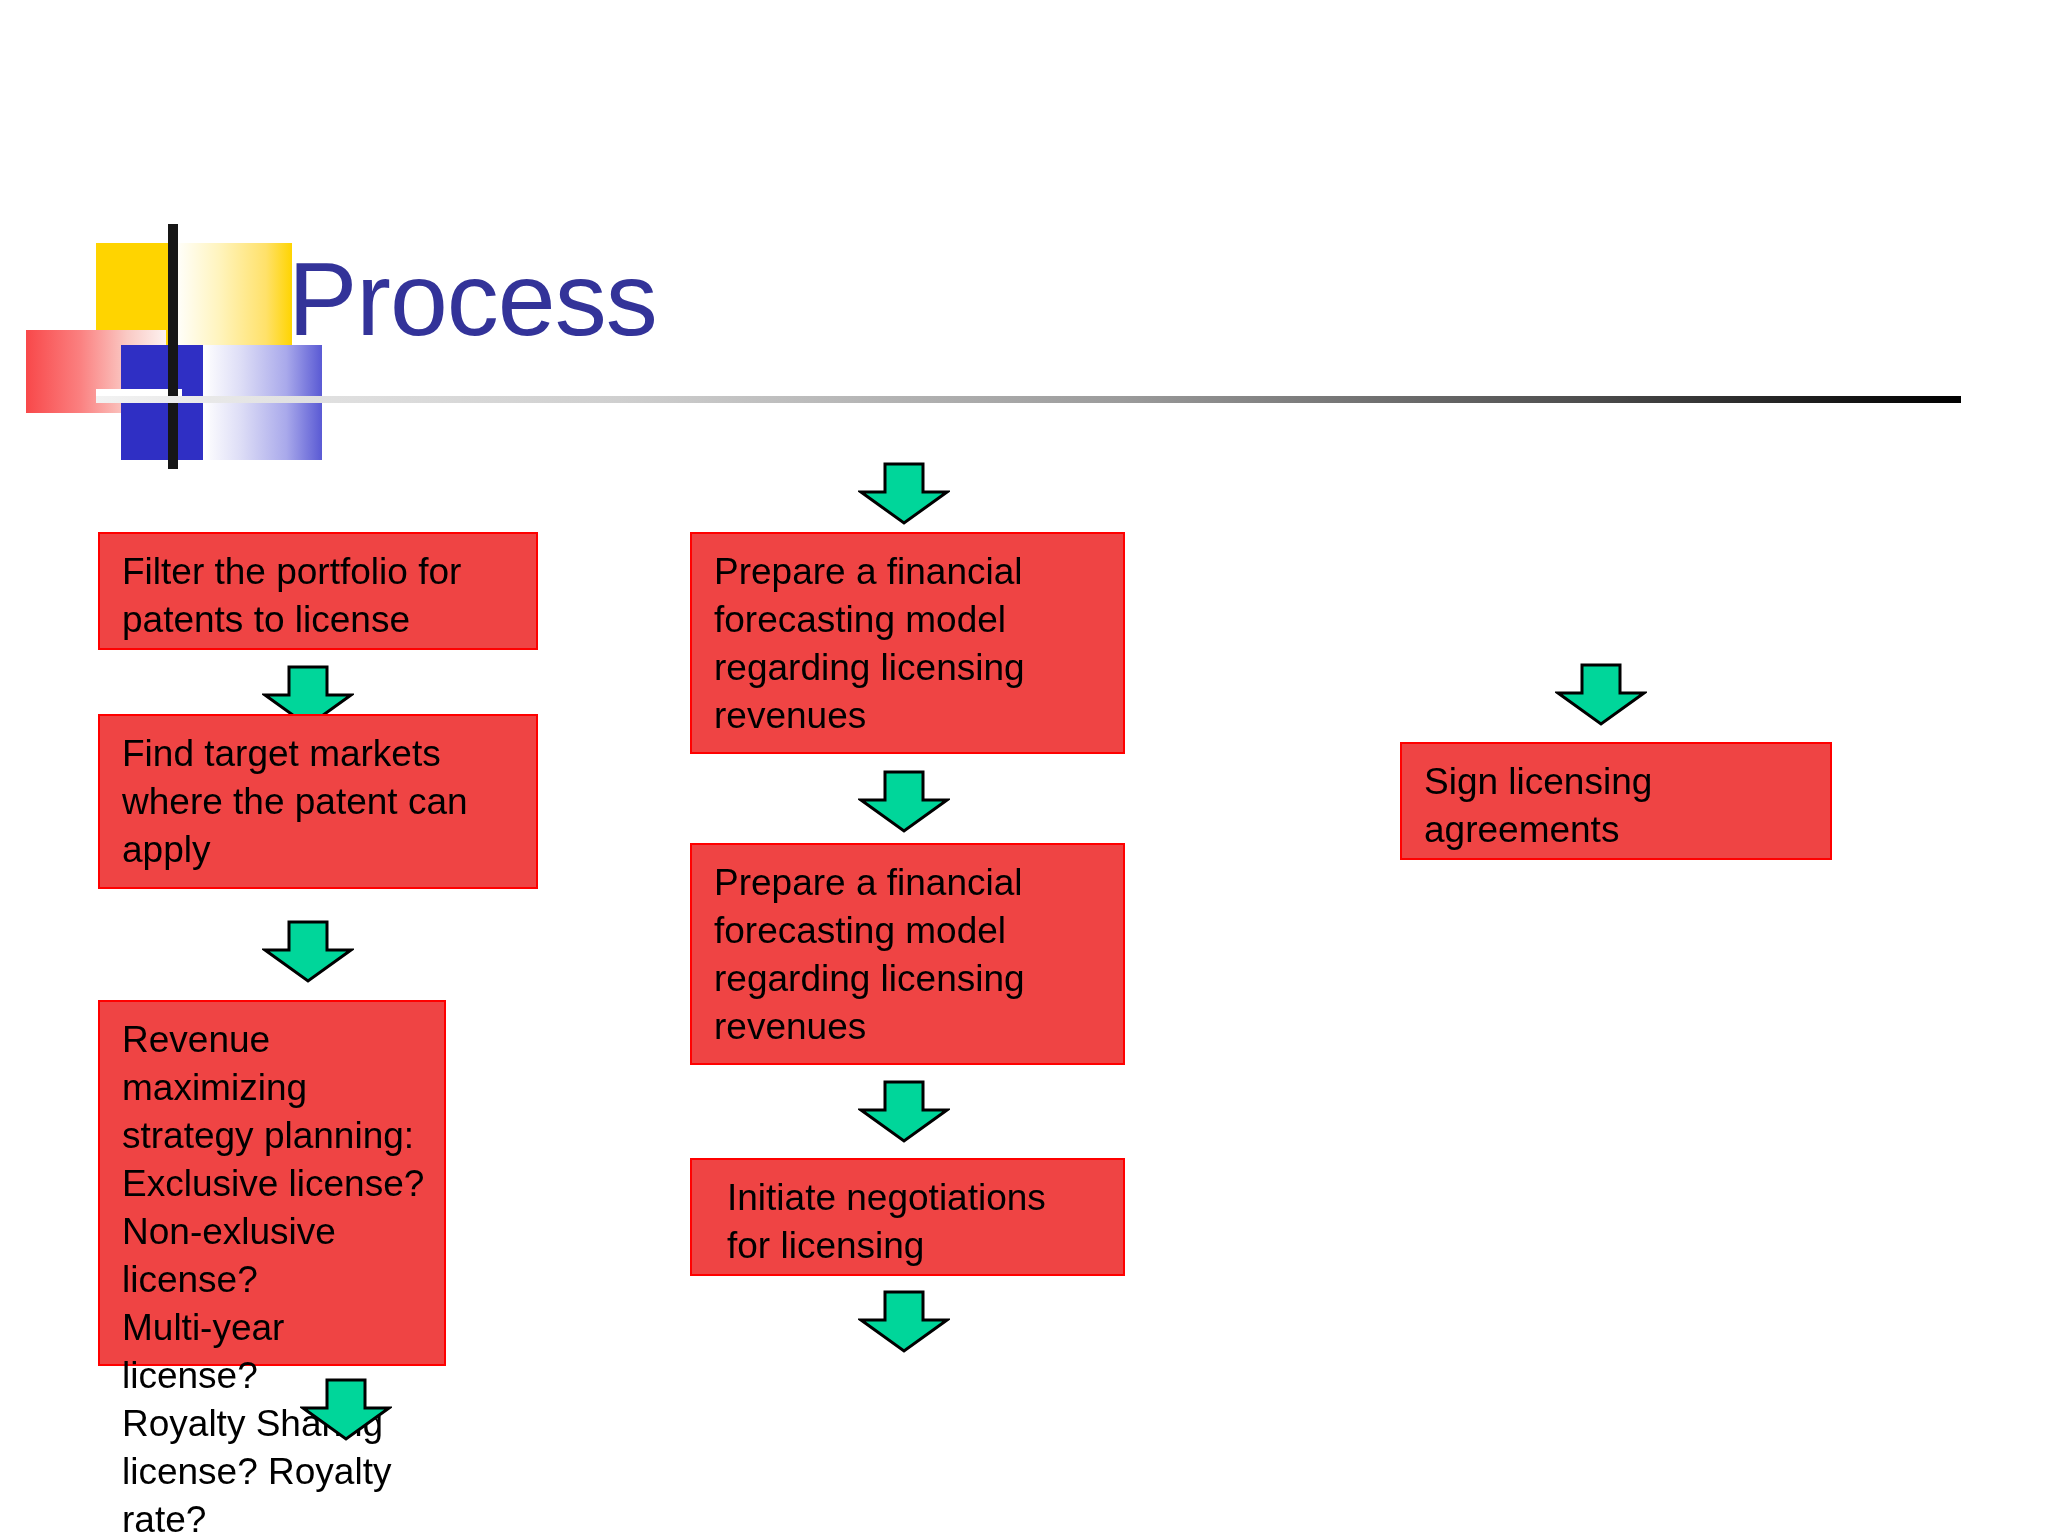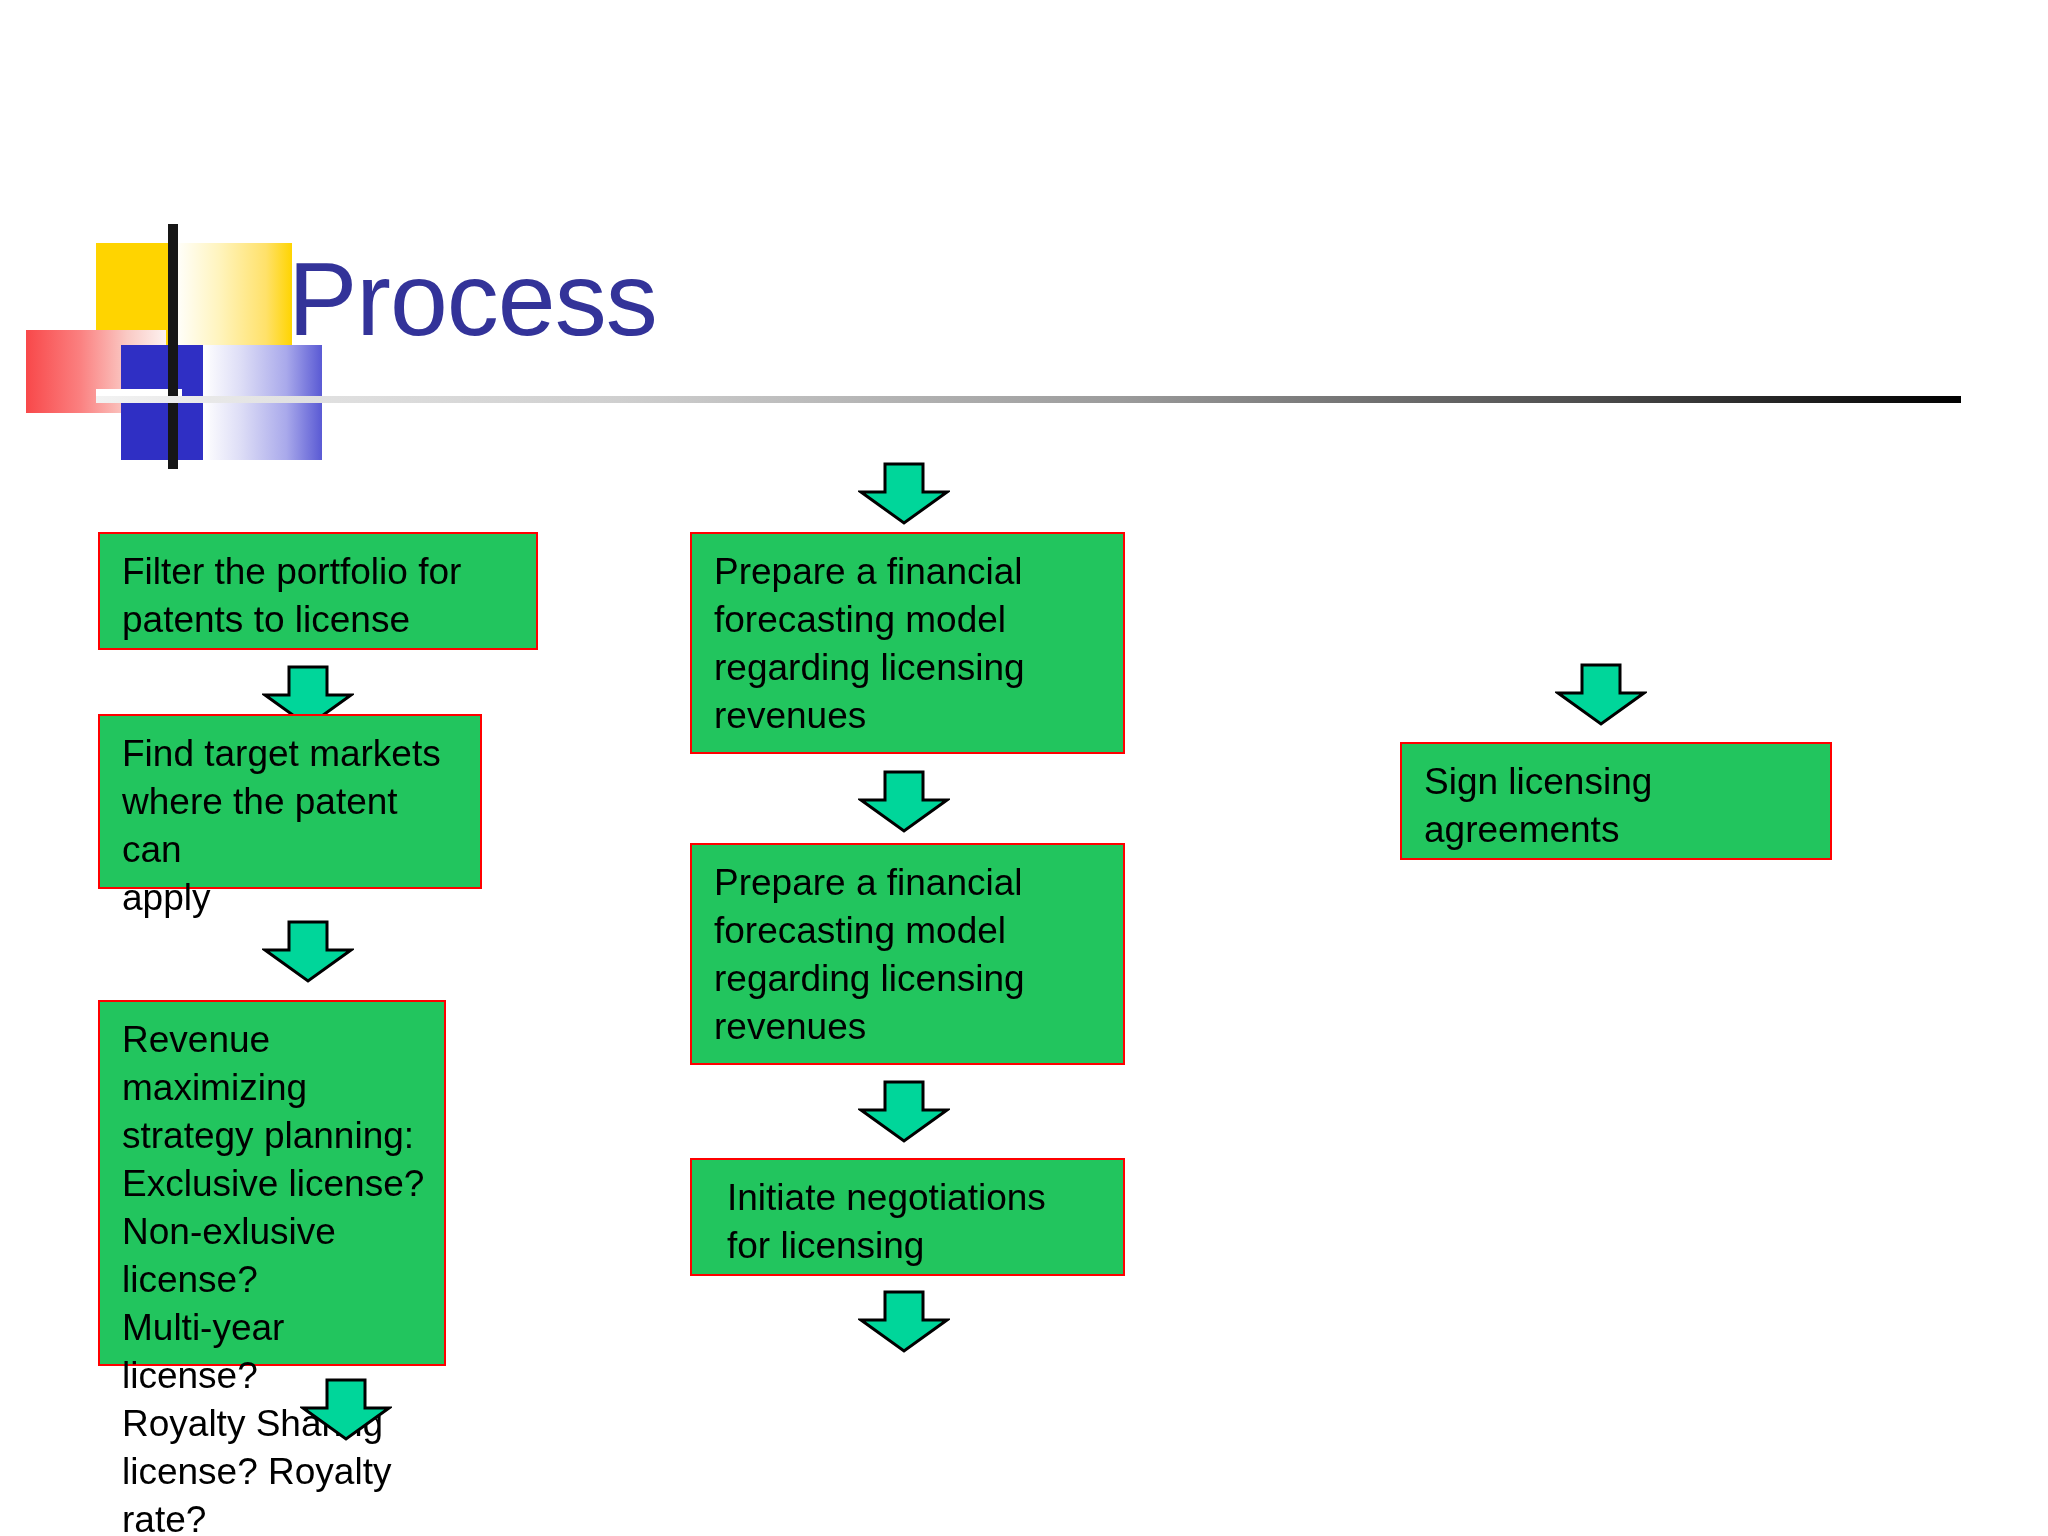--- a/index.html
+++ b/index.html
@@ -87,21 +87,21 @@
     left: 96px; top: 396px;
     width: 1865px; height: 7px;
     background: linear-gradient(to right, #f2f2f2 0%, #e2e2e2 10%, #cfcfcf 28%, #9b9b9b 55%, #4d4d4d 80%, #111111 95%, #000000 100%);
   }
 
   
   .flow-box {
     position: absolute;
     box-sizing: border-box;
     border: 2px solid #FF0000;
-    background: #22c55e;
+    background: #ef4444;
     color: #000000;
     font-size: 37px;
     line-height: 48px;
     padding: 14px 18px 14px 22px;
     white-space: pre-line;
   }
 
   
   .flow-arrow {
     position: absolute;
@@ -129,21 +129,21 @@
 
   <div class="flow-box" style="left:98px; top:532px; width:440px; height:118px;">Filter the portfolio for
 patents to license</div>
 
   <div class="flow-arrow" style="left:262px; top:665px;">
     <svg width="92" height="64" viewBox="0 0 92 64">
       <polygon points="27,2 65,2 65,30 89,30 46,61 3,30 27,30" fill="#00D69A" stroke="#000000" stroke-width="3"></polygon>
     </svg>
   </div>
 
-  <div class="flow-box" style="left:98px; top:714px; width:384px; height:175px;">Find target markets
+  <div class="flow-box" style="left:98px; top:714px; width:440px; height:175px;">Find target markets
 where the patent can
 apply</div>
 
   <div class="flow-arrow" style="left:262px; top:920px;">
     <svg width="92" height="64" viewBox="0 0 92 64">
       <polygon points="27,2 65,2 65,30 89,30 46,61 3,30 27,30" fill="#00D69A" stroke="#000000" stroke-width="3"></polygon>
     </svg>
   </div>
 
   <div class="flow-box" style="left:98px; top:1000px; width:348px; height:366px;">Revenue maximizing

